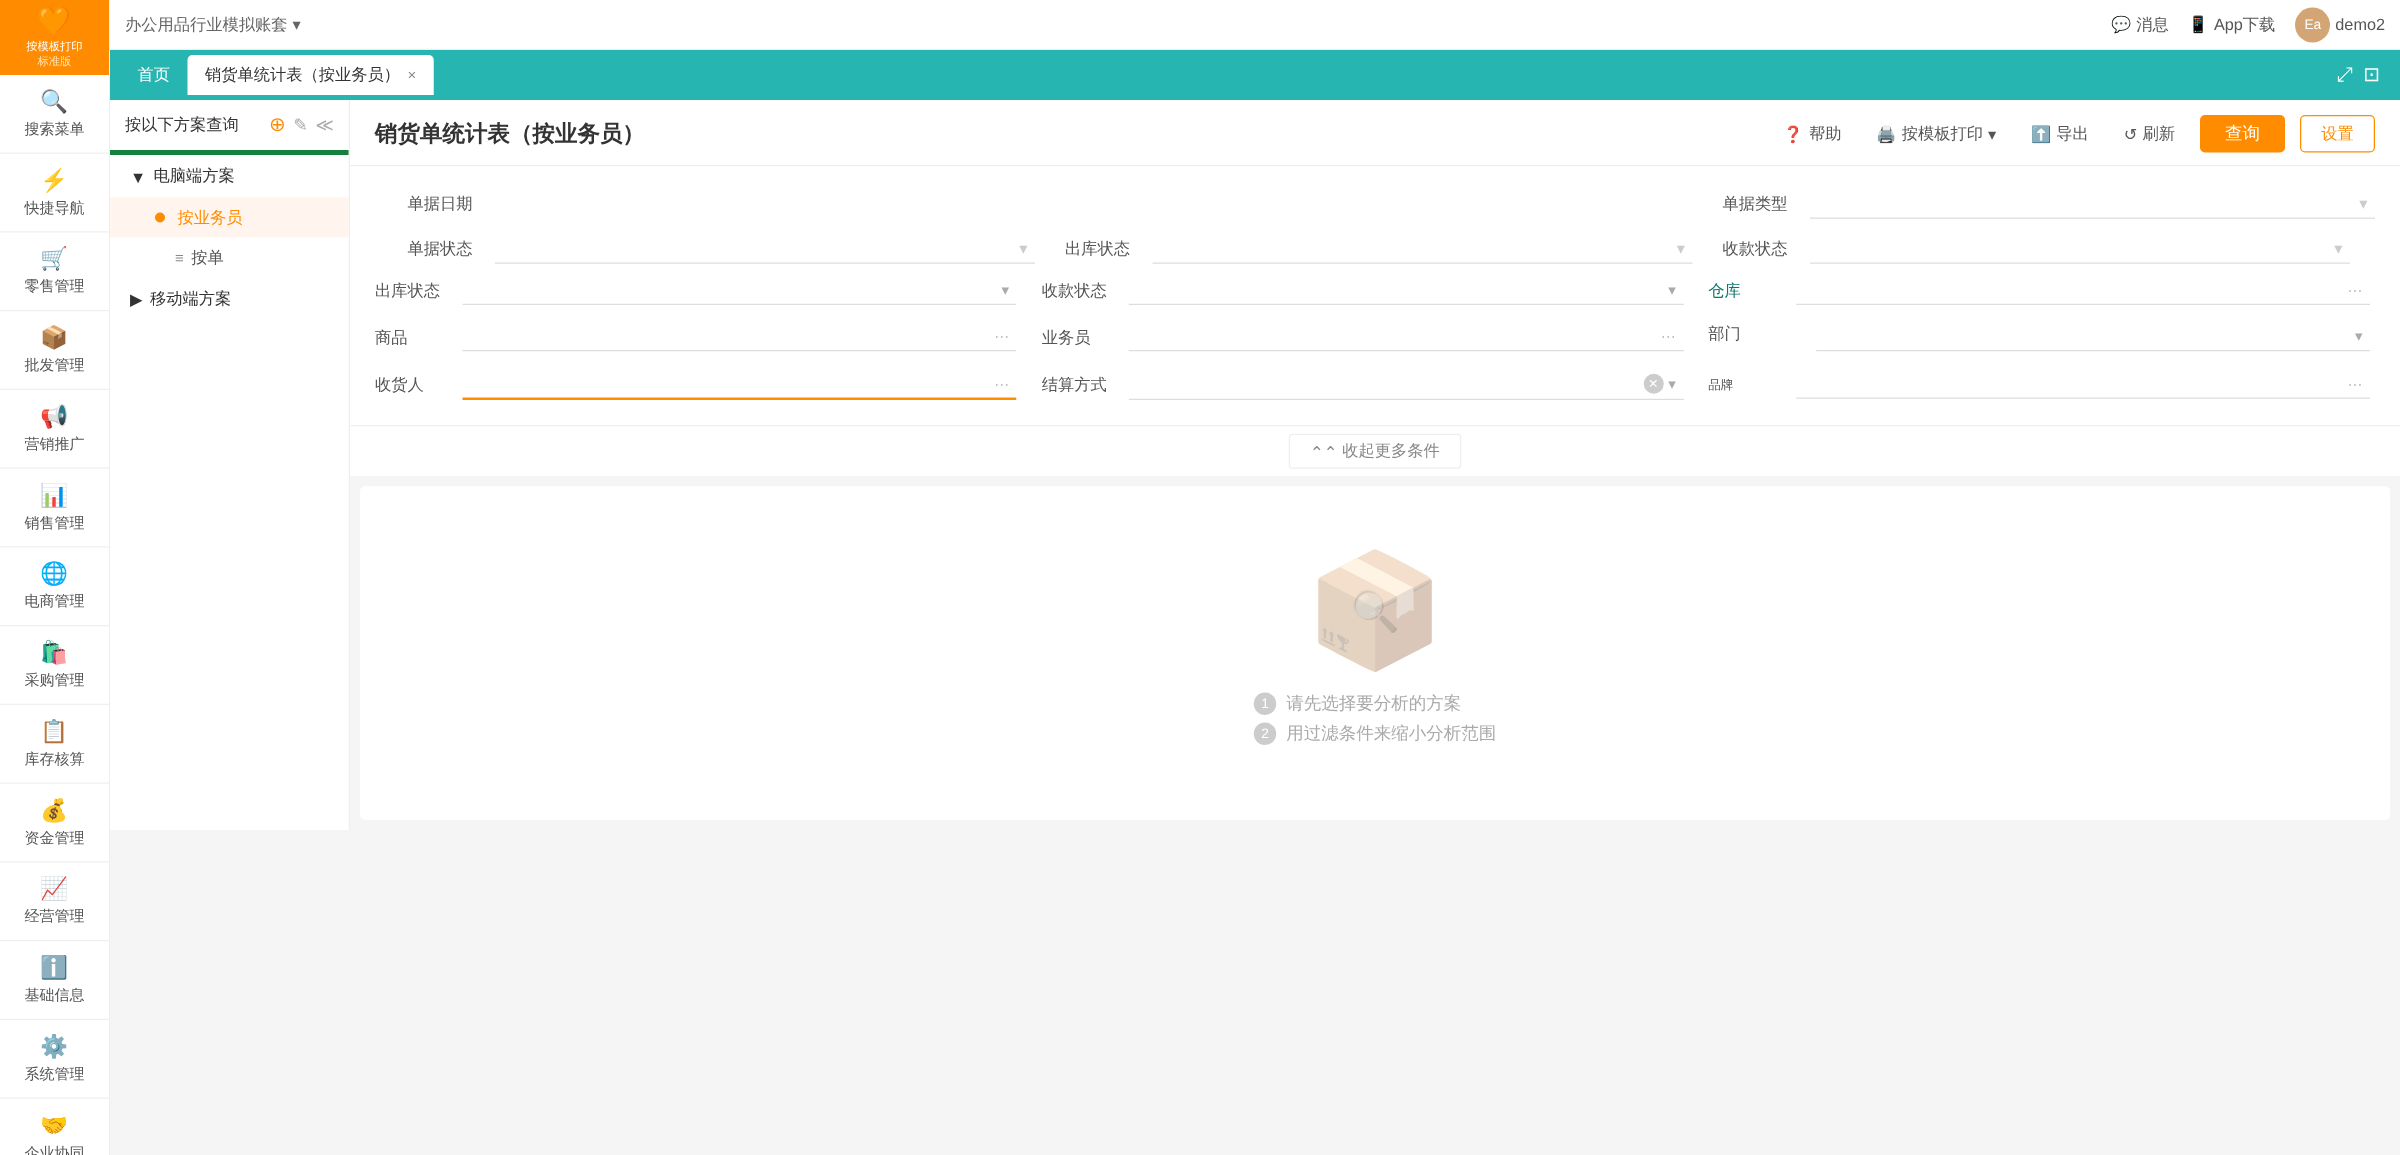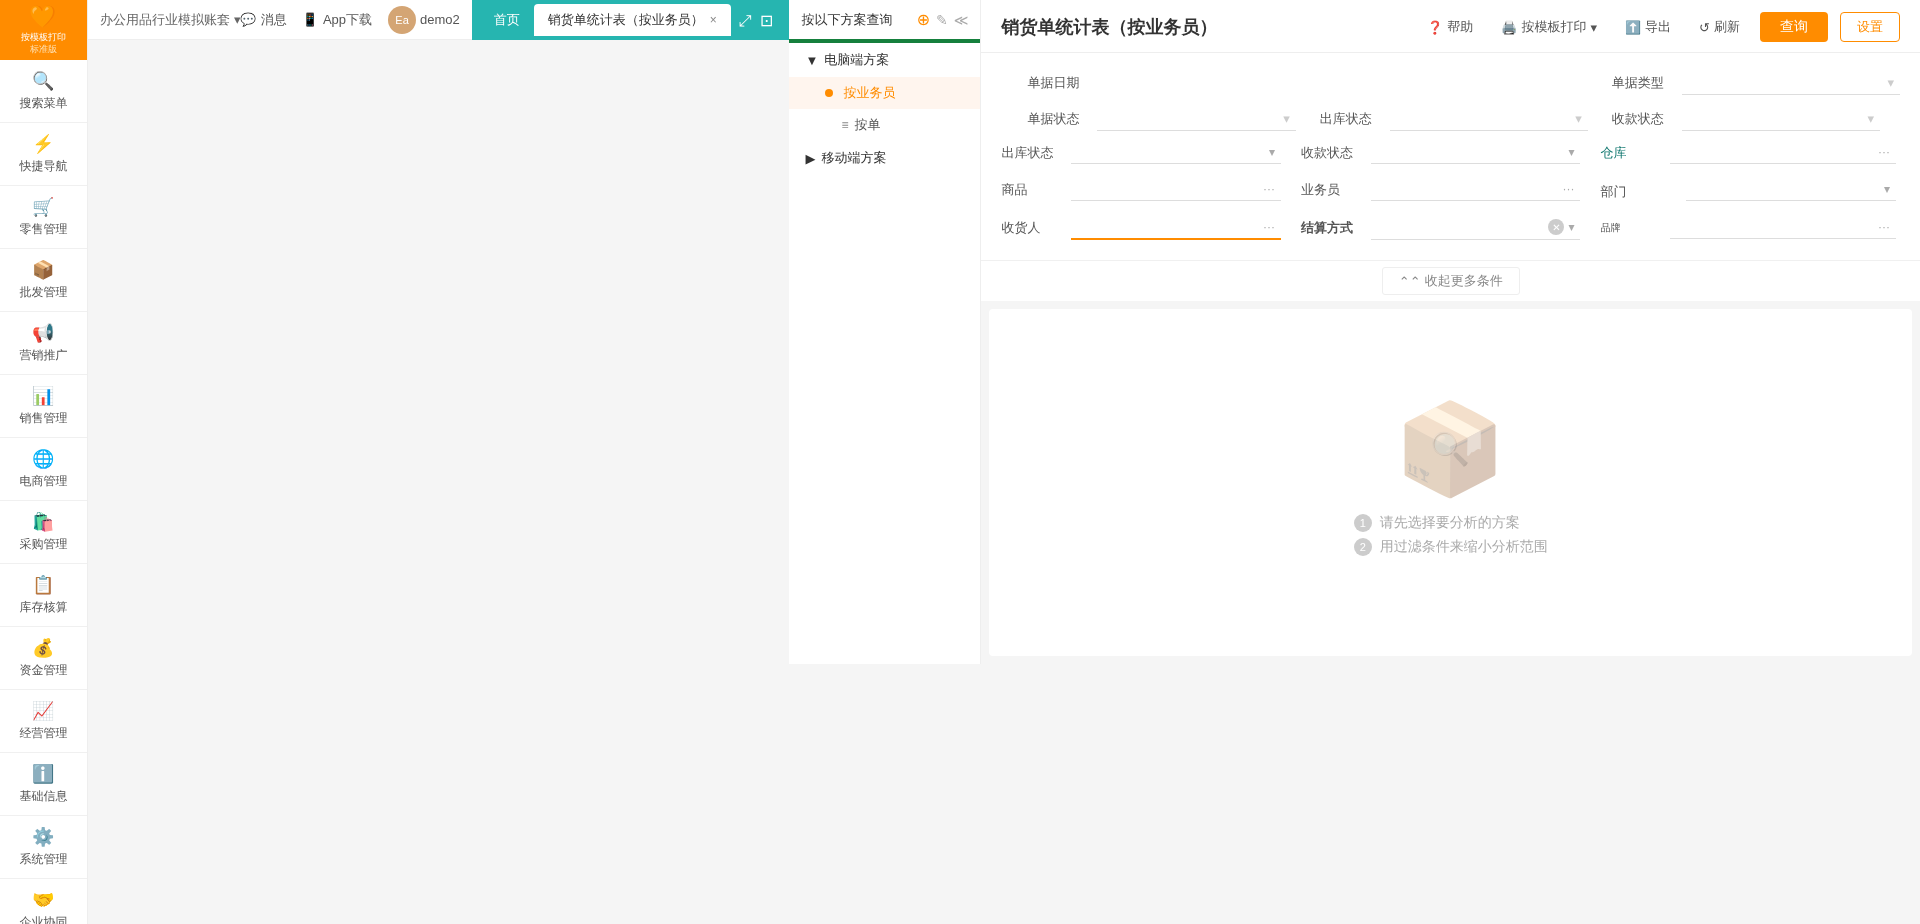--- a/index.html
+++ b/index.html
@@ -44,21 +44,21 @@
       font-size: 12px;
       color: #555;
       border-bottom: 1px solid #f0f0f0;
     }
     .sidebar-item-icon { font-size: 18px; margin-bottom: 3px; color: inherit; }
 
     
     .main {
       flex: 1;
       display: flex;
-      flex-direction: row;
+      flex-direction: column;
       height: 664px;
       overflow: hidden;
     }
 
     
     .topbar {
       height: 40px;
       background: #fff;
       display: flex;
       align-items: center;
@@ -632,39 +632,39 @@
               <span style="color:#aaa;font-size:12px;">···</span>
             </div>
           </div>
           <div style="display:flex;align-items:center;padding:4px 0;">
             <div style="width:70px;font-size:13px;color:#555;flex-shrink:0;">业务员</div>
             <div style="flex:1;display:flex;align-items:center;border-bottom:1px solid #ddd;padding:4px 6px;margin-right:20px;">
               <span style="flex:1;"></span>
               <span style="color:#aaa;font-size:12px;">···</span>
             </div>
           </div>
-          <div style="display:flex;align-items:flex-end;padding:4px 0;gap:16px;">
+          <div style="display:flex;align-items:flex-start;padding:4px 0;gap:16px;">
             <div style="width:70px;font-size:13px;color:#555;flex-shrink:0;">部门</div>
             <div style="flex:1;display:flex;align-items:center;border-bottom:1px solid #ddd;padding:4px 6px;margin-right:4px;">
               <span style="flex:1;"></span>
               <span style="color:#aaa;font-size:12px;">▾</span>
             </div>
           </div>
         </div>
 
         <div style="display:grid;grid-template-columns:1fr 1fr 1fr;margin-bottom:4px;">
           <div style="display:flex;align-items:center;padding:4px 0;">
             <div style="width:70px;font-size:13px;color:#555;flex-shrink:0;">收货人</div>
             <div style="flex:1;display:flex;align-items:center;border-bottom:2px solid #ff8c00;padding:4px 6px;margin-right:20px;">
               <span style="flex:1;"></span>
               <span style="color:#aaa;font-size:12px;">···</span>
             </div>
           </div>
           <div style="display:flex;align-items:center;padding:4px 0;">
-            <div style="width:70px;font-size:13px;color:#555;flex-shrink:0;font-weight:bold;">结算方式</div>
+            <div style="width:70px;font-size:13px;color:#555;flex-shrink:0;">结算方式</div>
             <div style="flex:1;display:flex;align-items:center;border-bottom:1px solid #ddd;padding:4px 6px;margin-right:20px;">
               <span style="flex:1;"></span>
               <div style="width:16px;height:16px;background:#ccc;border-radius:50%;display:flex;align-items:center;justify-content:center;color:#fff;font-size:10px;cursor:pointer;margin-right:4px;">✕</div>
               <span style="color:#aaa;font-size:12px;">▾</span>
             </div>
           </div>
           <div style="display:flex;align-items:center;padding:4px 0;">
             <div style="width:70px;font-size:10px;color:#555;flex-shrink:0;">品牌</div>
             <div style="flex:1;display:flex;align-items:center;border-bottom:1px solid #ddd;padding:4px 6px;margin-right:4px;">
               <span style="flex:1;"></span>

